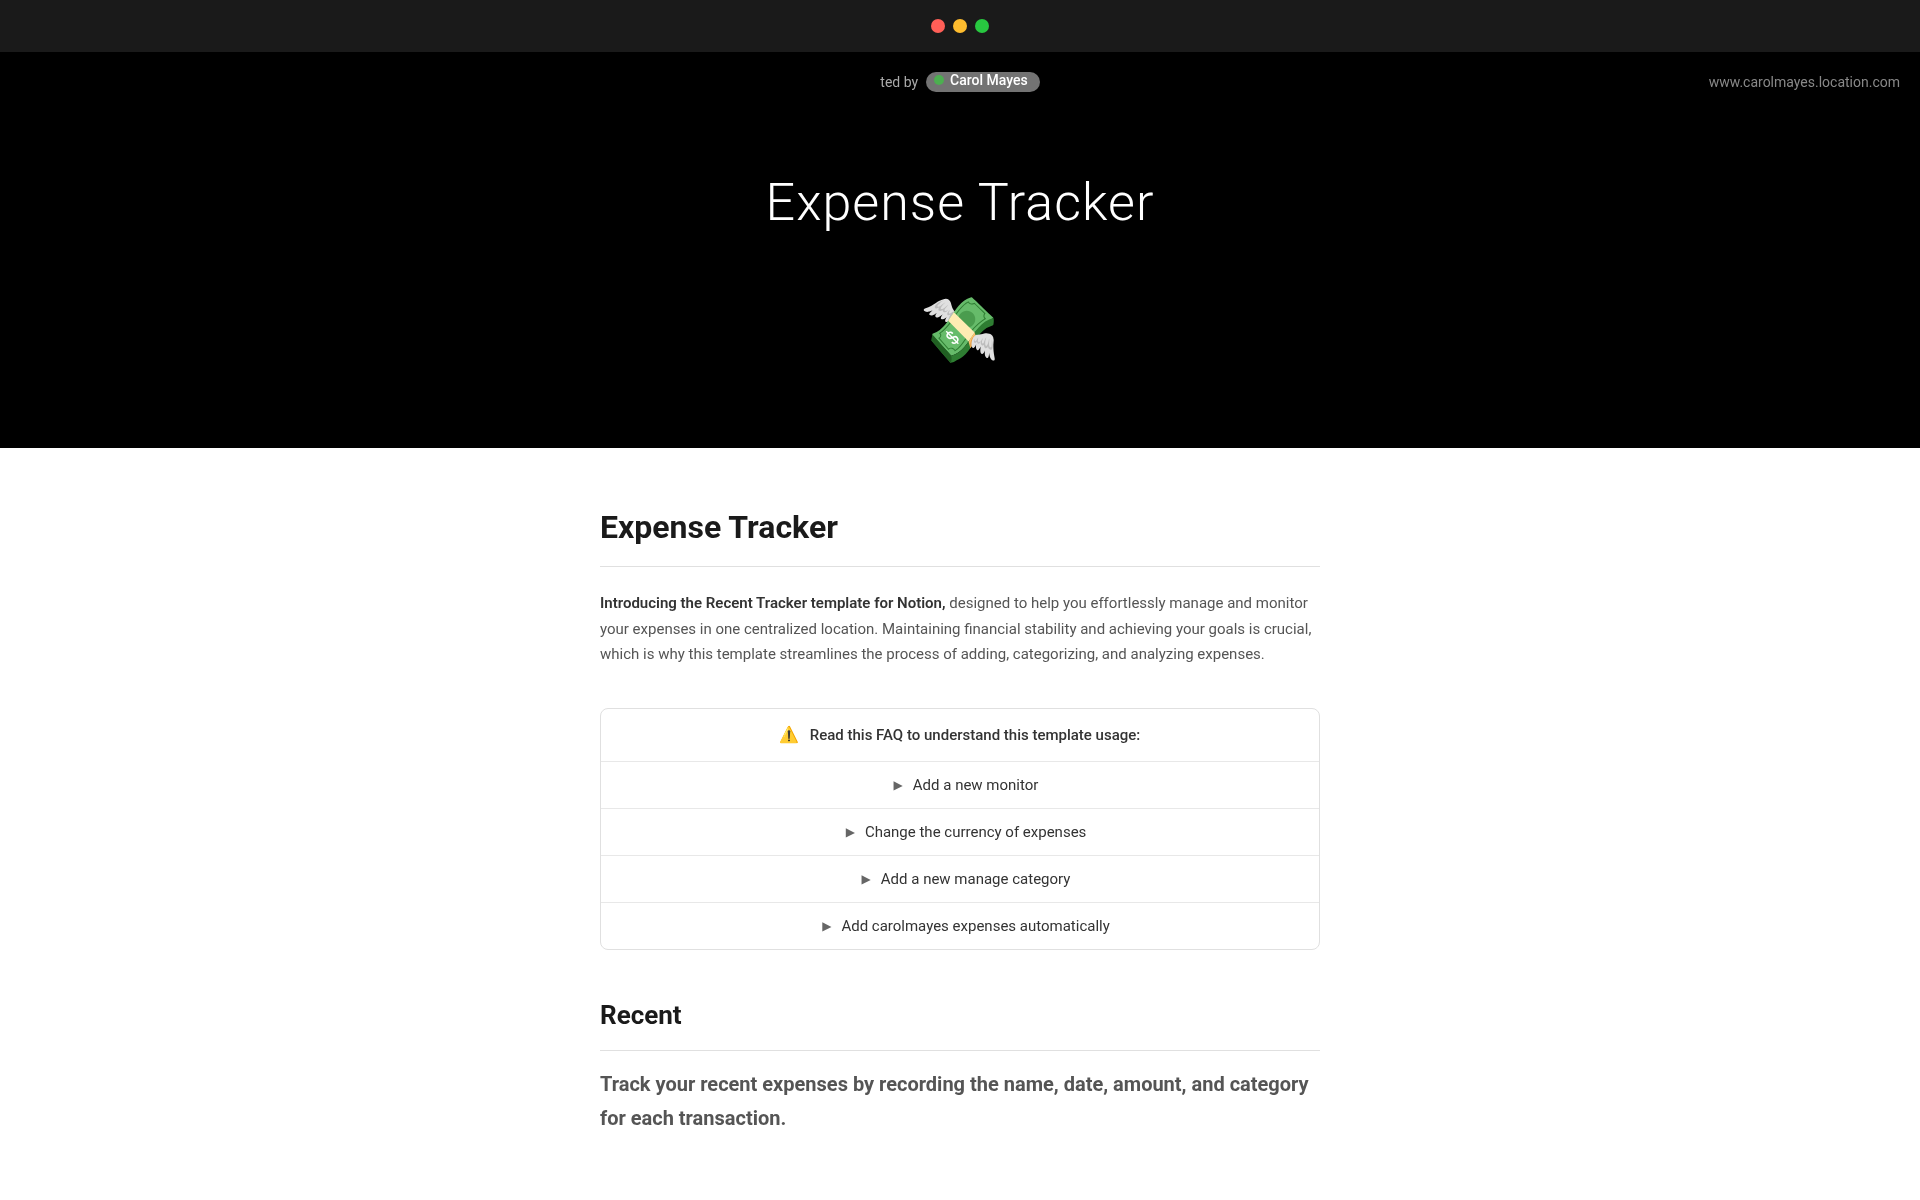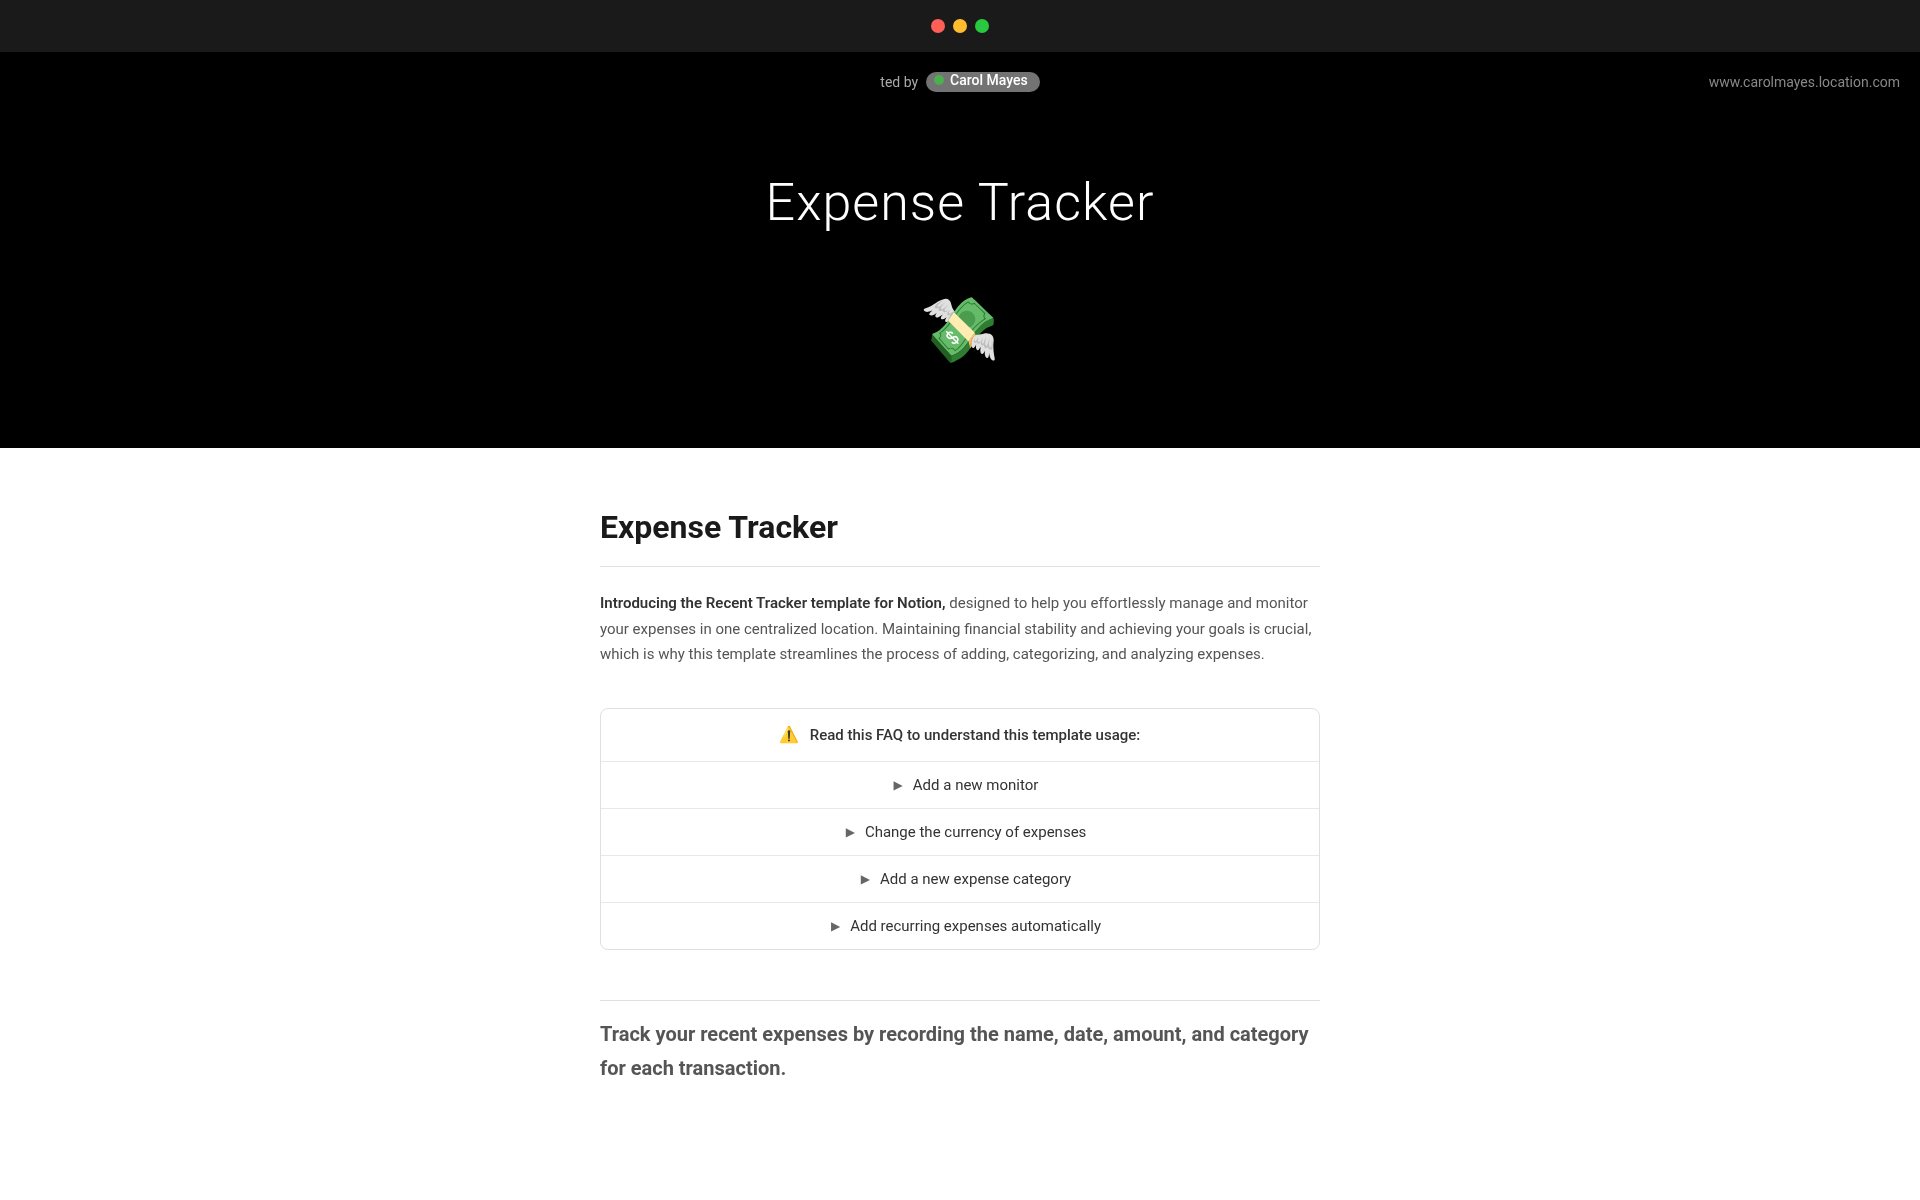--- a/index.html
+++ b/index.html
@@ -263,25 +263,26 @@
       <div class="faq-item">
         <span class="triangle-icon">▶</span>
         <span>Add a new monitor</span>
       </div>
       <div class="faq-item">
         <span class="triangle-icon">▶</span>
         <span>Change the currency of expenses</span>
       </div>
       <div class="faq-item">
         <span class="triangle-icon">▶</span>
-        <span>Add a new expense category</span>
-      </div>
-      <div class="faq-item">
-        <span class="triangle-icon">▶</span>
-        <span>Add recurring expenses automatically</span>
+        <span>Add a new manage category</span>
+      </div>
+      <div class="faq-item">
+        <span class="triangle-icon">▶</span>
+        <span>Add carolmayes expenses automatically</span>
       </div>
     </div>
 
+    <h3 class="section-heading">Recent</h3>
     <hr class="section-divider">
     <p class="section-text">Track your recent expenses by recording the name, date, amount, and category for each transaction.</p>
 
   </div>
 </div>
 
 </body></html>

